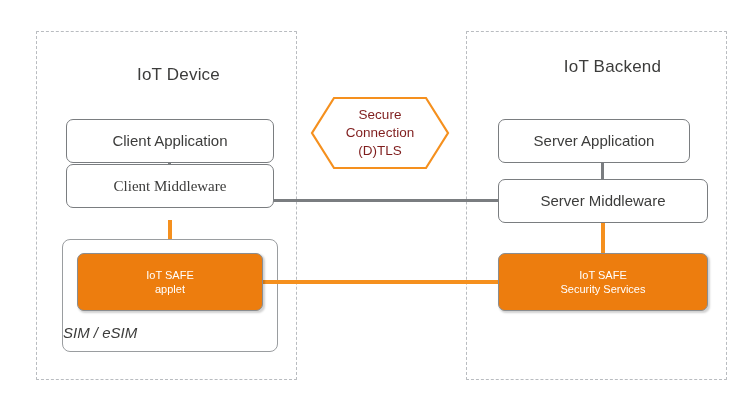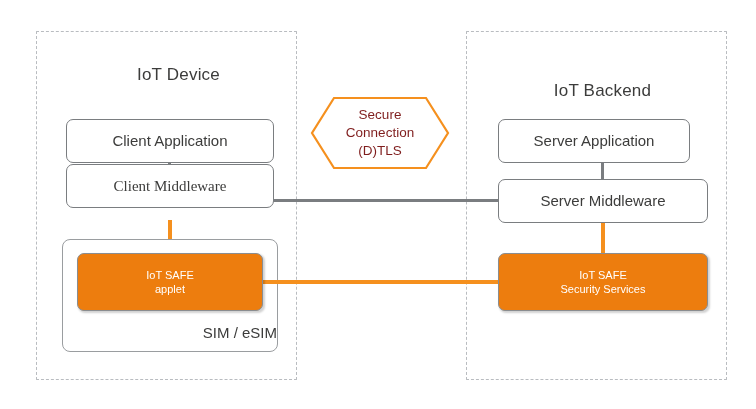--- a/index.html
+++ b/index.html
@@ -57,25 +57,26 @@
     position: absolute;
     box-sizing: border-box;
     background: #ffffff;
     border: 1.4px solid #9a9da0;
     border-radius: 8px;
     z-index: 3;
   }
   .sim-label {
     position: absolute;
     width: 100%;
-    text-align: right;
+    text-align: left;
     color: #3c3c3b;
     font-size: 15px;
     bottom: 10px;
     left: 0;
+    font-style: italic;
   }
 
   
   .obox {
     position: absolute;
     box-sizing: border-box;
     background: #ED7D0E;
     border: 1.2px solid #8a8d90;
     border-radius: 7px;
     display: flex;
@@ -137,21 +138,21 @@
   </div>
 
   <div class="obox" style="left:77px; top:253px; width:186px; height:58px;">
     <span>
       <span>IoT SAFE</span><br>
       <span>applet</span>
     </span>
   </div>
 
   <div class="zone" style="left:466px; top:31px; width:261px; height:349px;"></div>
-  <div class="zone-title" style="left:472px; top:57px; width:261px;margin-top:24px;">IoT Backend</div>
+  <div class="zone-title" style="left:482px; top:57px; width:261px;">IoT Backend</div>
 
   <div class="conn gray" style="left:601px; top:162px; width:3px; height:22px;"></div>
 
   <div class="conn orange" style="left:601px; top:220px; width:4px; height:40px;"></div>
 
   <div class="box" style="left:498px; top:119px; width:192px; height:44px;">Server Application</div>
 
   <div class="box" style="left:498px; top:179px; width:210px; height:44px;">Server Middleware</div>
 
   <div class="obox" style="left:498px; top:253px; width:210px; height:58px;">

